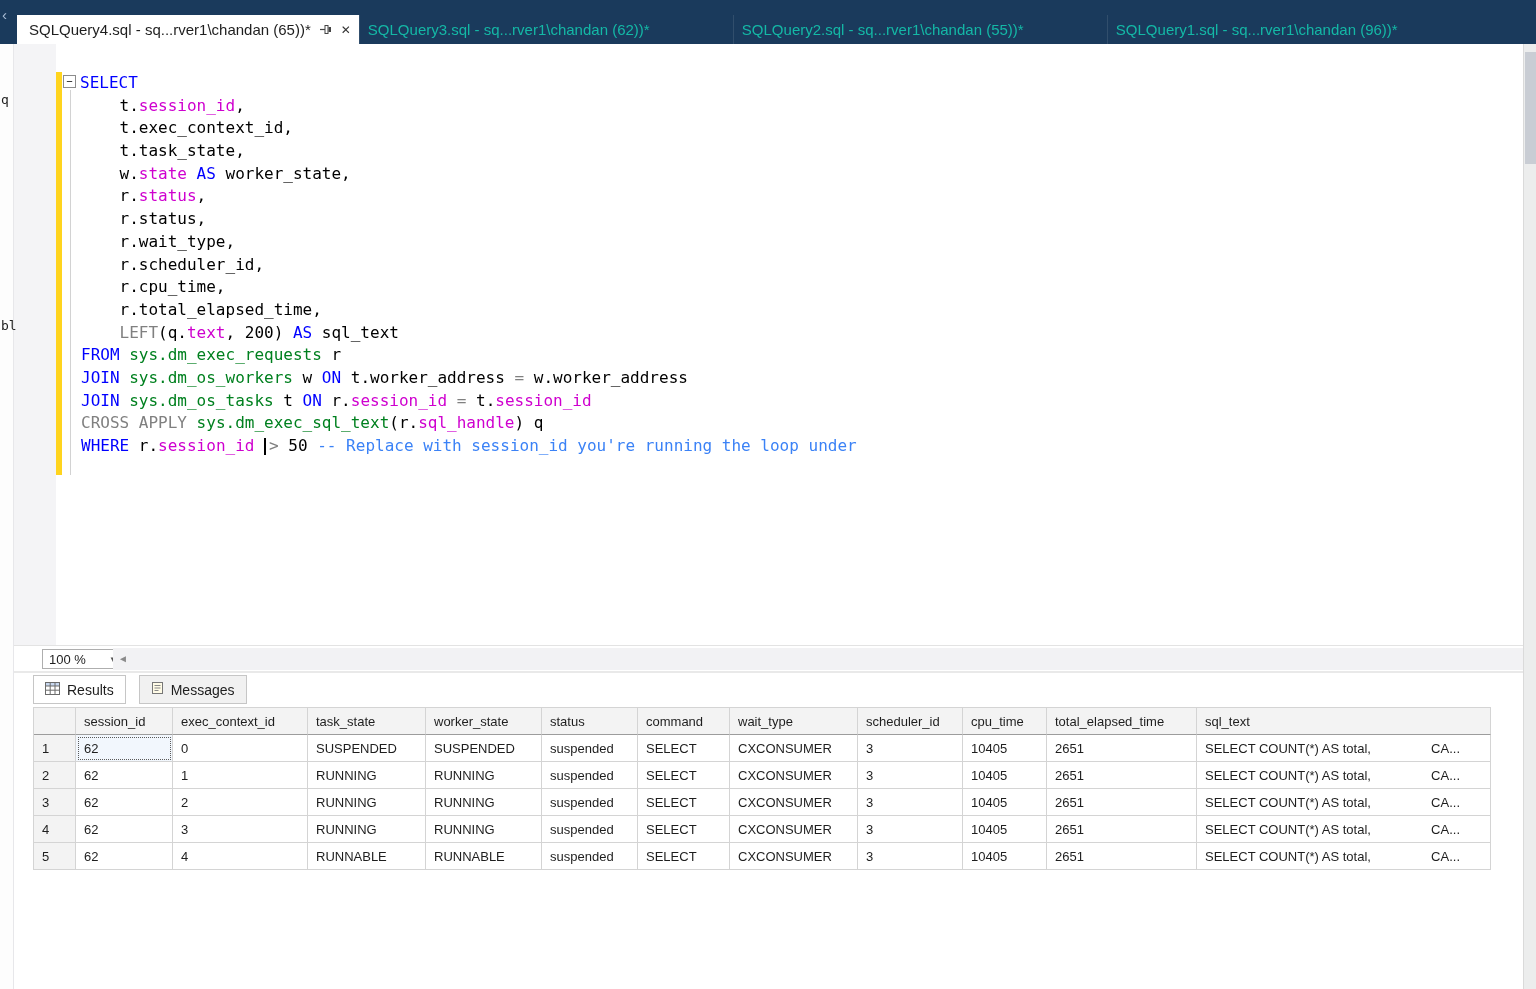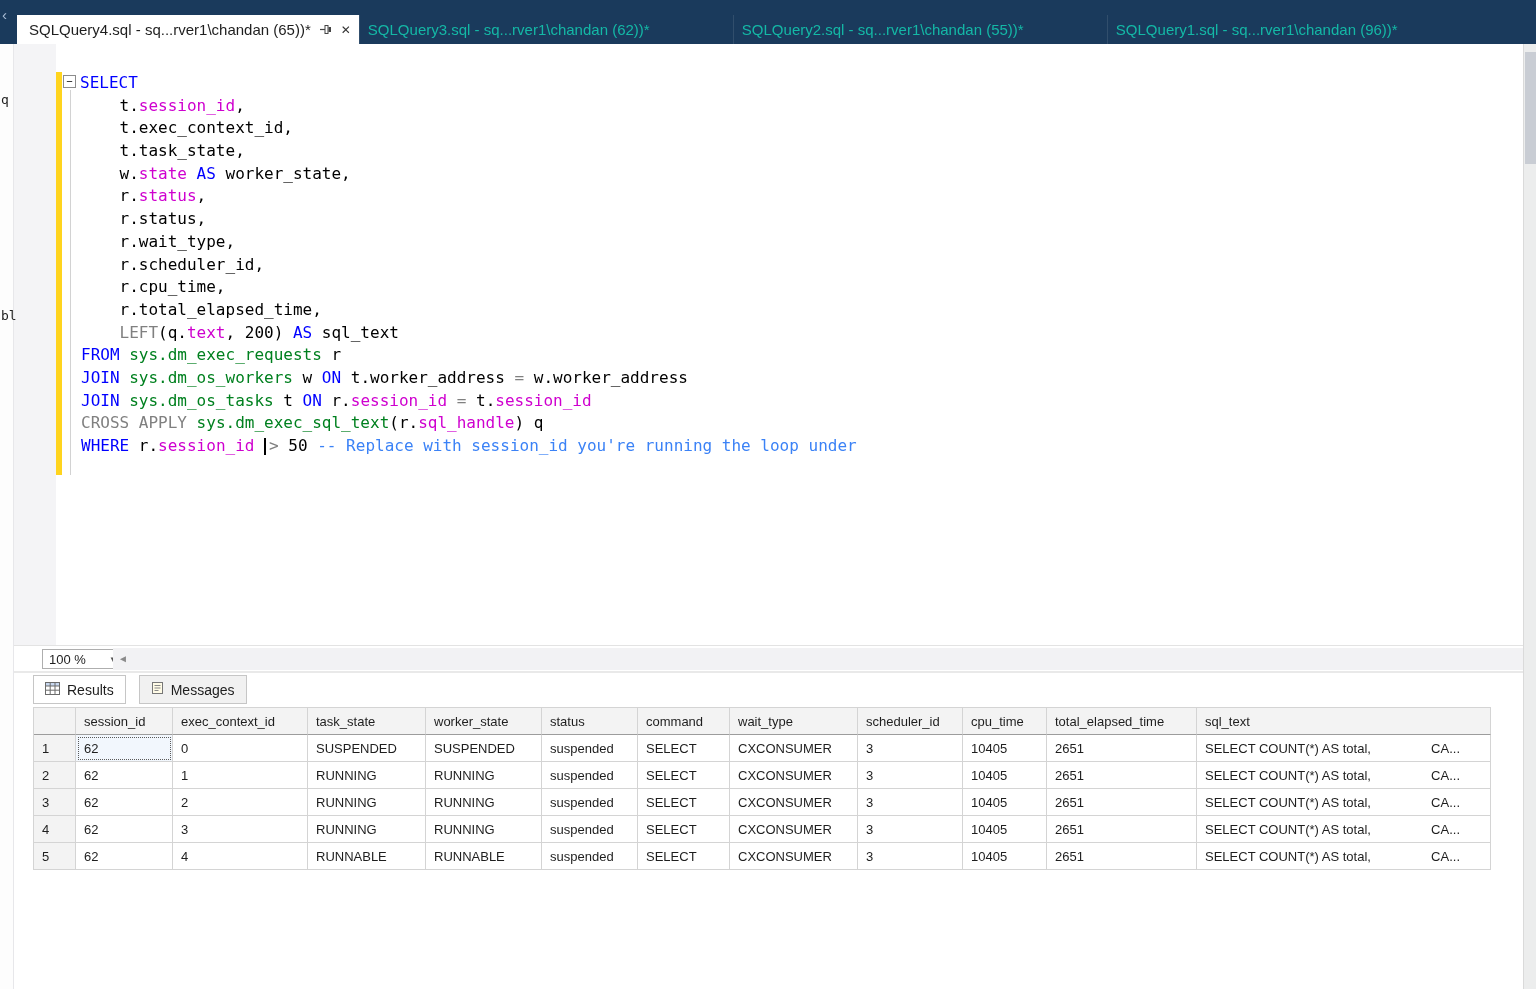--- a/index.html
+++ b/index.html
@@ -7,21 +7,21 @@
   body {
     width:1536px; height:989px; position:relative; overflow:hidden;
     background:#ffffff; font-family:"Liberation Sans", sans-serif; color:#1e1e1e;
   }
 
   
   .left-strip { position:absolute; left:0; top:44px; width:14px; height:945px;
     background:#fdfdfd; border-right:1px solid #e7e7ea; z-index:2; }
   .left-frag { position:absolute; left:1px; font-size:13px; color:#222; font-family:"DejaVu Sans Mono",monospace; }
   .frag-q { top:48px; }
-  .frag-bl { top:264px; }
+  .frag-bl { top:274px; }
 
   
   .tabbar { position:absolute; left:0; top:0; width:1536px; height:44px;
     background:#1a3a5c; display:flex; align-items:flex-end; z-index:3; }
   .tab-scroll { position:absolute; left:2px; top:6px; color:#a9bdd6; font-size:15px; }
   .tabs-holder { display:flex; align-items:flex-end; height:100%; width:100%; }
   .tab { height:29px; display:flex; align-items:center; font-size:15px; white-space:nowrap; overflow:hidden; }
   .tab.inactive { width:374px; color:#14b8a6; padding:0 6px 0 8px; border-left:1px solid rgba(255,255,255,0.10); }
   .tab.active { margin-left:17px; background:#ffffff; color:#1e1e1e; padding:0 8px 0 12px; width:auto; border-left:none; }
   .tab .tab-label { overflow:hidden; text-overflow:ellipsis; }

